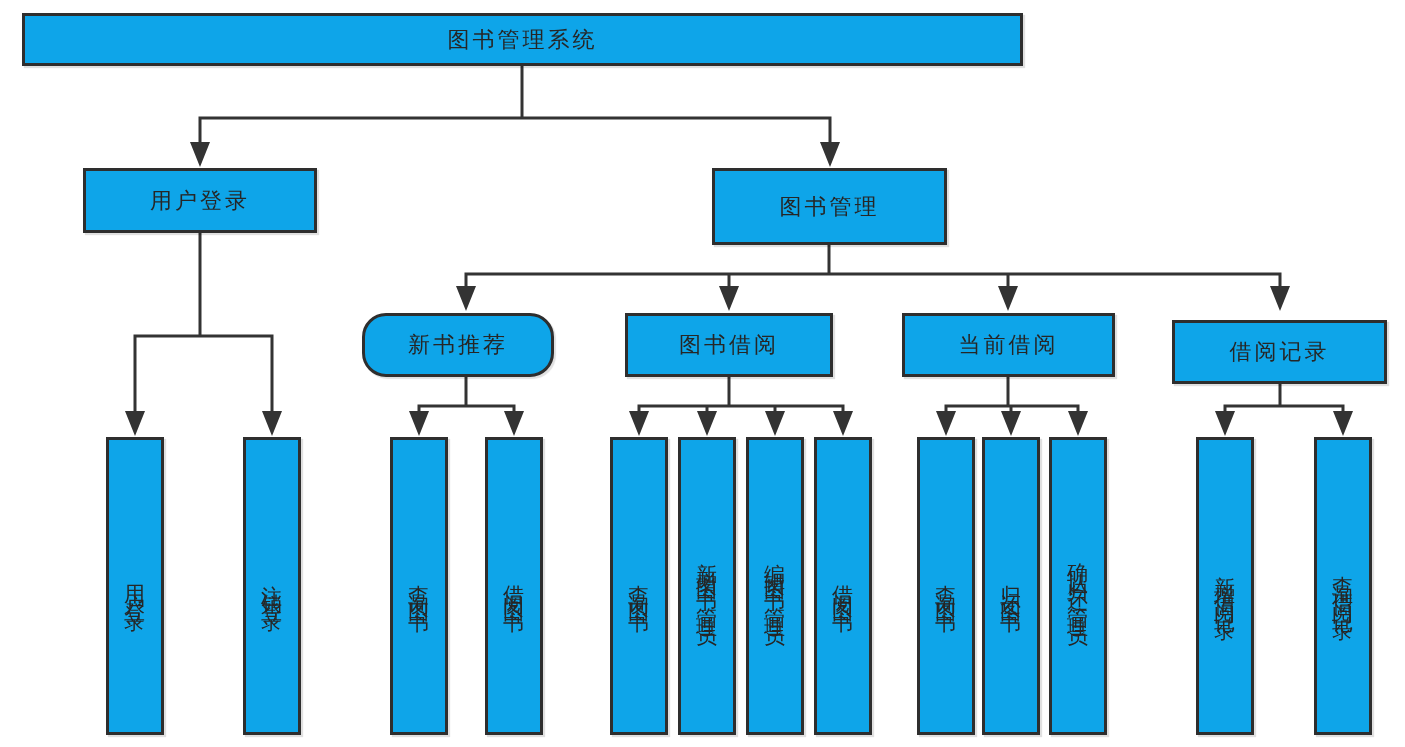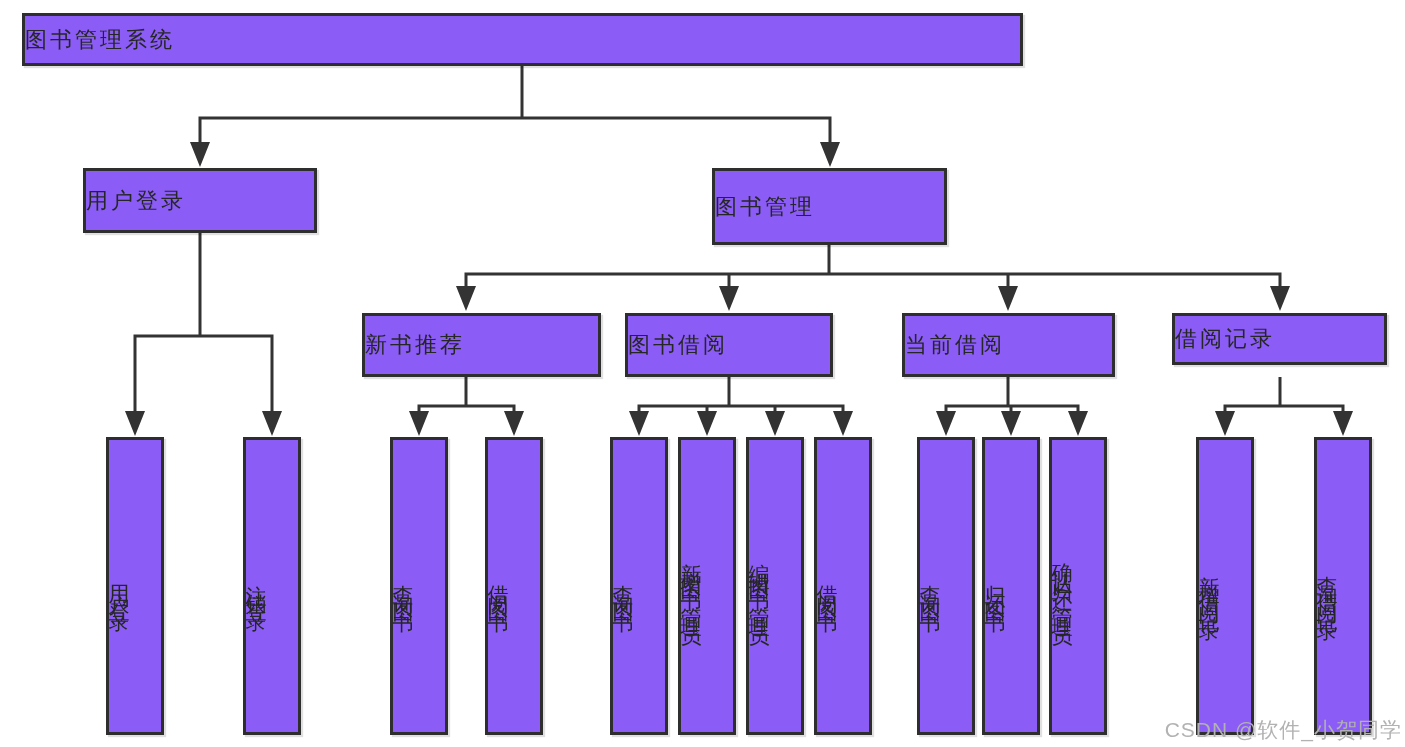--- a/index.html
+++ b/index.html
@@ -18,25 +18,25 @@
   }
   #connectors {
     position: absolute;
     left: 0;
     top: 0;
     pointer-events: none;
   }
   .box {
     position: absolute;
     box-sizing: border-box;
-    background: #8b5cf6;
+    background: #0ea5e9;
     border: 3px solid #2e2e2e;
     display: flex;
     align-items: center;
-    justify-content: flex-start;
+    justify-content: center;
     box-shadow: 2px 2px 1px rgba(0,0,0,0.12);
   }
   .hnode {
     font-size: 22px;
     letter-spacing: 3px;
     white-space: nowrap;
   }
   .root {
     left: 22px; top: 13px; width: 1001px; height: 53px;
   }
@@ -126,30 +126,30 @@
     <span>图书管理系统</span>
   </div>
 
   <div class="box hnode" style="left:83px; top:168px; width:234px; height:65px;">
     <span>用户登录</span>
   </div>
   <div class="box hnode" style="left:712px; top:168px; width:235px; height:77px;">
     <span>图书管理</span>
   </div>
 
-  <div class="box hnode" style="left:362px; top:313px; width:239px; height:64px;">
+  <div class="box hnode" style="left:362px; top:313px; width:192px; height:64px;border-radius:24px;">
     <span>新书推荐</span>
   </div>
   <div class="box hnode" style="left:902px; top:313px; width:213px; height:64px;">
     <span>当前借阅</span>
   </div>
   <div class="box hnode" style="left:625px; top:313px; width:208px; height:64px;">
     <span>图书借阅</span>
   </div>
-  <div class="box hnode" style="left:1172px; top:313px; width:215px; height:52px;">
+  <div class="box hnode" style="left:1172px; top:320px; width:215px; height:64px;">
     <span>借阅记录</span>
   </div>
 
   <div class="box leaf" style="left:106px;">
     <span class="vtext">用户登录</span>
   </div>
   <div class="box leaf" style="left:243px;">
     <span class="vtext">注销登录</span>
   </div>
 
@@ -183,15 +183,14 @@
     <span class="vtext">确认归还（管理员）</span>
   </div>
 
   <div class="box leaf" style="left:1196px;">
     <span class="vtext">新增借阅记录</span>
   </div>
   <div class="box leaf" style="left:1314px;">
     <span class="vtext">查询借阅记录</span>
   </div>
 
-  <div id="watermark">CSDN @软件_小贺同学</div>
 
 </div>
 
 </body></html>

